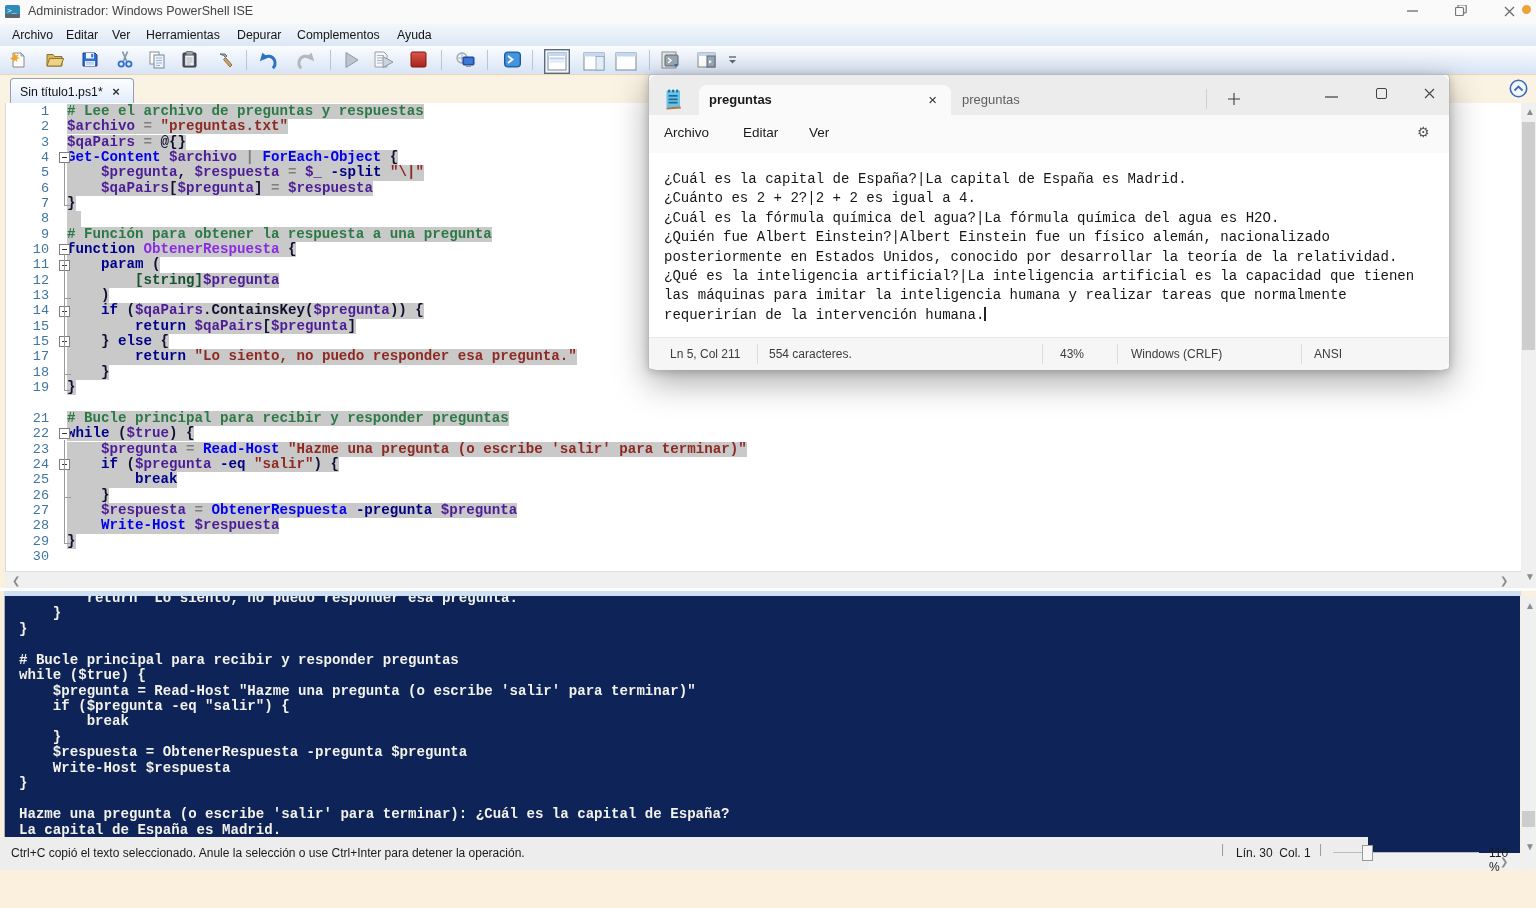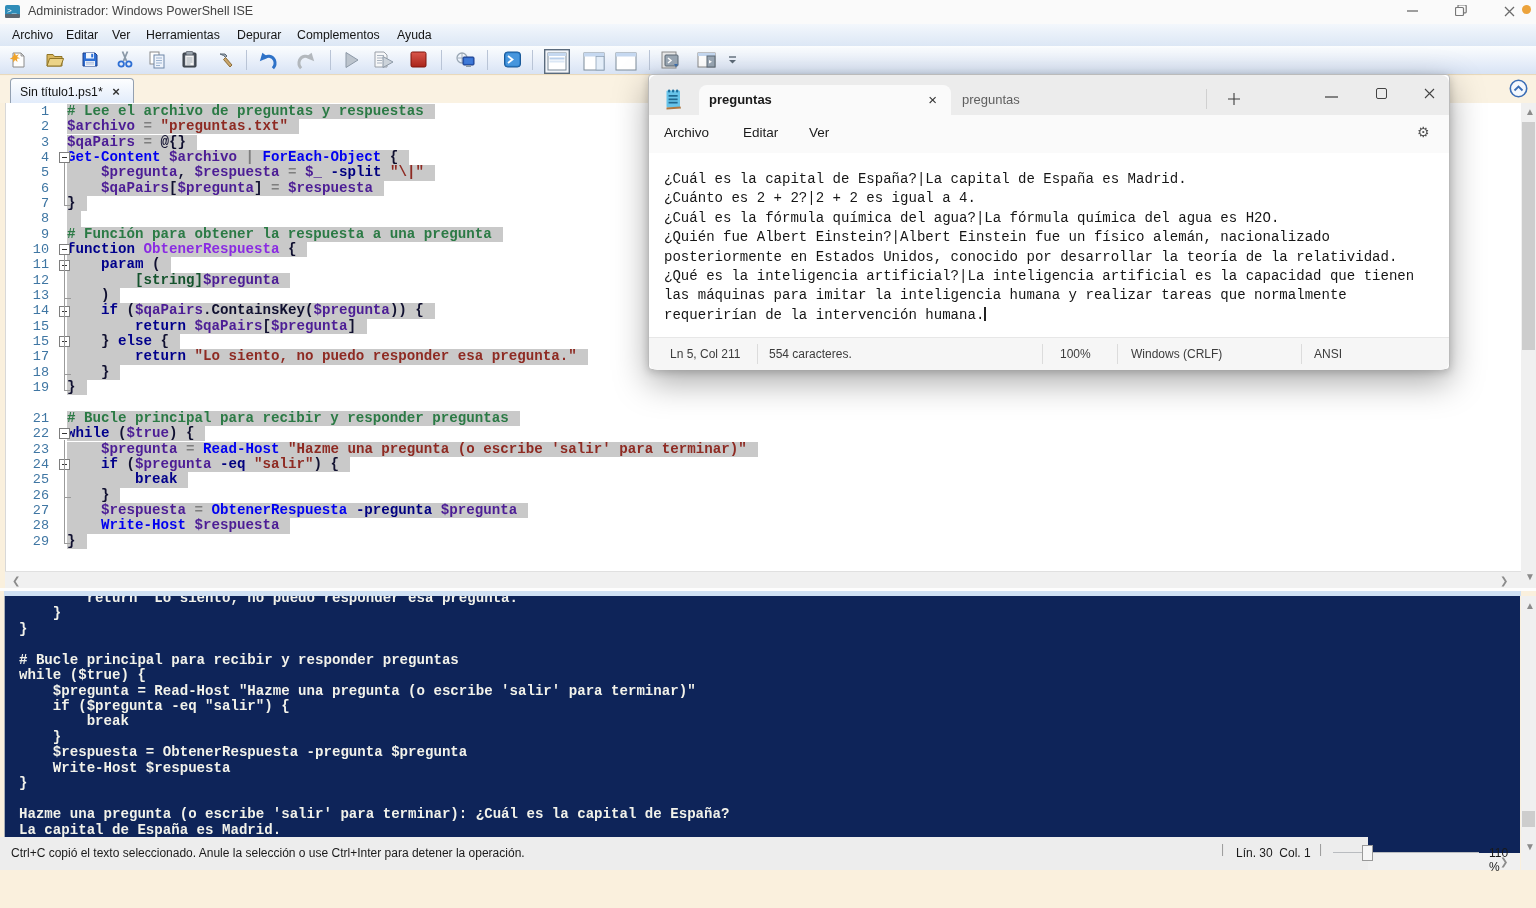--- a/index.html
+++ b/index.html
@@ -12,21 +12,21 @@
 #toolbar{position:absolute;left:0;top:46px;width:1536px;height:29px;background:linear-gradient(#fbfdfe,#e3ebf8 70%,#d8e3f4);border-bottom:1px solid #e8d9bc}
 .tsep{position:absolute;top:4px;width:1px;height:20px;background:#b9c4d6}
 #tabrow{position:absolute;left:0;top:76px;width:1536px;height:27px;background:#faf2e2}
 #tab1{position:absolute;left:10px;top:2px;width:124px;height:25px;background:linear-gradient(#fdfeff,#e2ecfb);border:1px solid #93a0b1;border-bottom:none;border-radius:4px 4px 0 0;font-size:12.3px;color:#111;padding:5px 0 0 9px}
 #tab1 .x{font-size:13px;color:#333;font-weight:700;margin-left:6px;font-family:"Liberation Sans",sans-serif}
 
 
 #editor{position:absolute;left:5px;top:103px;width:1516px;height:468px;background:#fff;border-left:1px solid #d8d8d8;overflow:hidden}
 .cl{position:absolute;left:0;height:15.35px;width:100%;font-family:"Liberation Mono",monospace;font-size:14.16px;line-height:15.35px;white-space:pre}
 .cl .num{position:absolute;left:0;top:0;width:43px;text-align:right;color:#3f76a3;font-size:13.5px;font-family:"Liberation Mono",monospace}
-.cl .sel{position:absolute;left:61px;top:0;background:#c9c9c9;font-weight:700;padding-right:11px}
+.cl .sel{position:absolute;left:61px;top:0;background:#c9c9c9;font-weight:700;}
 .c{color:#2b7a45}.v{color:#4c1d95}.s{color:#8e2a22}.o{color:#7e7e7e}
 .k{color:#00008b}.m{color:#0000f0}.a{color:#8a2be2}.p{color:#000080}.t{color:#14532d}.b{color:#101030}
 .fbox{position:absolute;left:53px;width:11px;height:11px;background:#fff;border:1px solid #7e7e7e}
 .fbox::after{content:"";position:absolute;left:2px;top:4px;width:5px;height:1px;background:#333}
 .fline{position:absolute;left:58px;width:1px;background:#9a9a9a}
 .fcorner{position:absolute;left:58px;width:7px;height:1px;background:#9a9a9a}
 .fcorner::before{content:"";position:absolute;left:0;top:-4px;width:1px;height:4px;background:#9a9a9a}
 
 #evsb{position:absolute;left:1521px;top:103px;width:15px;height:485px;background:#f0f0f0}
 #evsb .thumb{position:absolute;left:1px;top:19px;width:13px;height:228px;background:#cdcdcd}
@@ -233,20 +233,21 @@
 <div class="cl" style="top:277.10px"><span class="num">19</span><span class="sel"><span class="b">}</span></span></div>
 <div class="cl" style="top:307.80px"><span class="num">21</span><span class="sel"><span class="c"># Bucle principal para recibir y responder preguntas</span></span></div>
 <div class="cl" style="top:323.15px"><span class="num">22</span><span class="sel"><span class="k">while</span><span class="b"> (</span><span class="v">$true</span><span class="b">) {</span></span></div>
 <div class="cl" style="top:338.50px"><span class="num">23</span><span class="sel"><span class="b">    </span><span class="v">$pregunta</span><span class="b"> </span><span class="o">=</span><span class="b"> </span><span class="m">Read-Host</span><span class="b"> </span><span class="s">"Hazme una pregunta (o escribe 'salir' para terminar)"</span></span></div>
 <div class="cl" style="top:353.85px"><span class="num">24</span><span class="sel"><span class="b">    </span><span class="k">if</span><span class="b"> (</span><span class="v">$pregunta</span><span class="b"> </span><span class="p">-eq</span><span class="b"> </span><span class="s">"salir"</span><span class="b">) {</span></span></div>
 <div class="cl" style="top:369.20px"><span class="num">25</span><span class="sel"><span class="b">        </span><span class="k">break</span></span></div>
 <div class="cl" style="top:384.55px"><span class="num">26</span><span class="sel"><span class="b">    }</span></span></div>
 <div class="cl" style="top:399.90px"><span class="num">27</span><span class="sel"><span class="b">    </span><span class="v">$respuesta</span><span class="b"> </span><span class="o">=</span><span class="b"> </span><span class="m">ObtenerRespuesta</span><span class="b"> </span><span class="p">-pregunta</span><span class="b"> </span><span class="v">$pregunta</span></span></div>
 <div class="cl" style="top:415.25px"><span class="num">28</span><span class="sel"><span class="b">    </span><span class="m">Write-Host</span><span class="b"> </span><span class="v">$respuesta</span></span></div>
 <div class="cl" style="top:430.60px"><span class="num">29</span><span class="sel"><span class="b">}</span></span></div>
+<div class="cl" style="top:445.95px"><span class="num">30</span></div>
 <div class="fbox" style="top:49.0px"></div>
 <div class="fbox" style="top:141.2px"></div>
 <div class="fbox" style="top:156.5px"></div>
 <div class="fbox" style="top:202.5px"></div>
 <div class="fbox" style="top:233.2px"></div>
 <div class="fbox" style="top:325.3px"></div>
 <div class="fbox" style="top:356.1px"></div>
 <div class="fline" style="top:60.2px;height:42.1px"></div>
 <div class="fcorner" style="top:102.4px"></div>
 <div class="fline" style="top:152.4px;height:134.2px"></div>
@@ -350,19 +351,19 @@
 ¿Quién fue Albert Einstein?|Albert Einstein fue un físico alemán, nacionalizado
 posteriormente en Estados Unidos, conocido por desarrollar la teoría de la relatividad.
 ¿Qué es la inteligencia artificial?|La inteligencia artificial es la capacidad que tienen
 las máquinas para imitar la inteligencia humana y realizar tareas que normalmente
 requerirían de la intervención humana.<span class="caret"></span></div>
  <div id="npstatus">
   <span class="abs" style="left:21px;top:9px">Ln 5, Col 211</span>
   <div class="npdiv" style="left:108px"></div>
   <span class="abs" style="left:120px;top:9px">554 caracteres.</span>
   <div class="npdiv" style="left:393px"></div>
-  <span class="abs" style="left:411px;top:9px">100%</span>
+  <span class="abs" style="left:411px;top:9px">43%</span>
   <div class="npdiv" style="left:468px"></div>
   <span class="abs" style="left:482px;top:9px">Windows (CRLF)</span>
   <div class="npdiv" style="left:652px"></div>
   <span class="abs" style="left:665px;top:9px">ANSI</span>
  </div>
 </div>
 
 </body></html>

